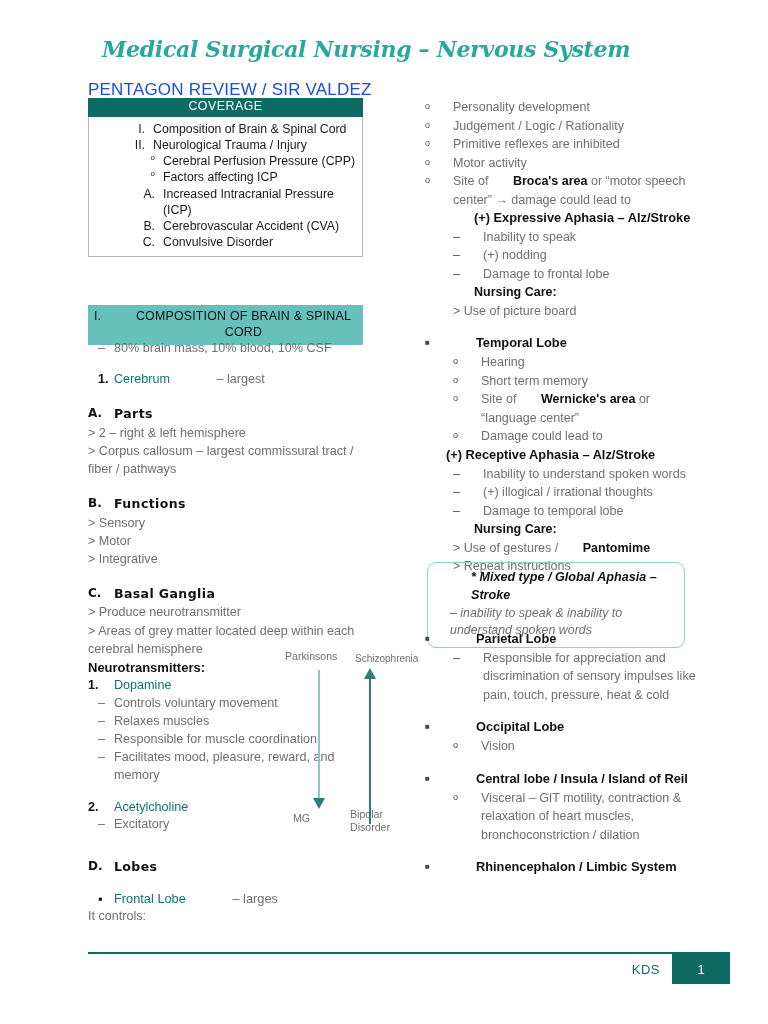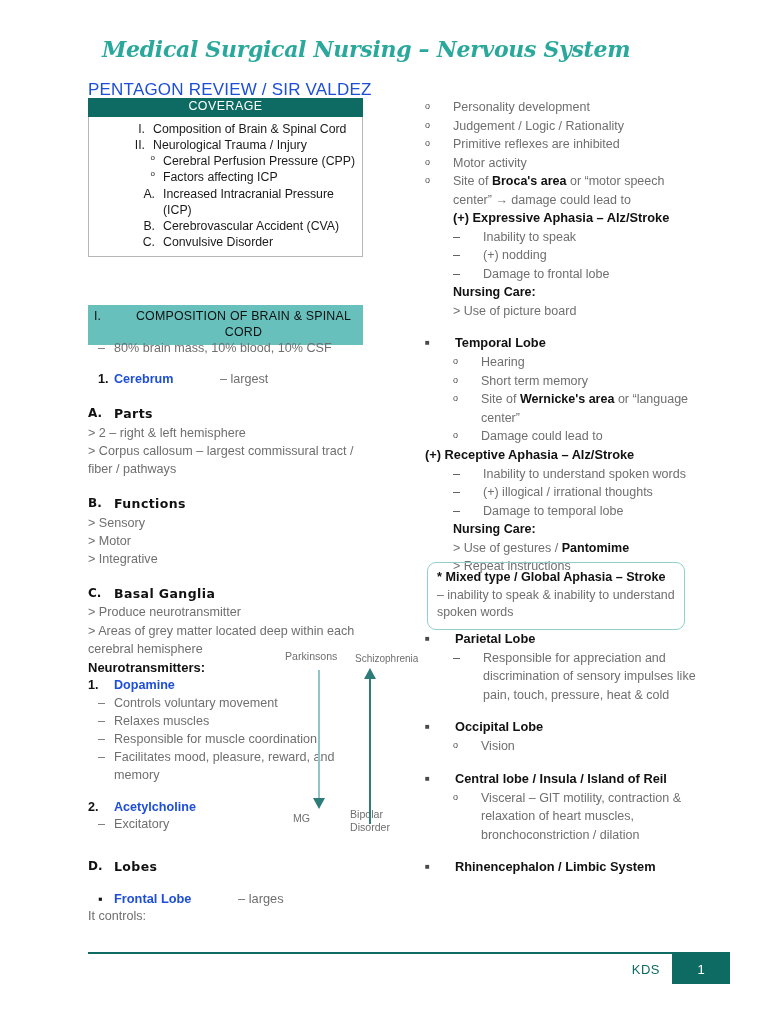--- a/index.html
+++ b/index.html
@@ -96,21 +96,21 @@
     left: 88px; top: 340px;
     width: 290px;
     font-size: 12.6px;
     line-height: 1.42;
     color: #6f6f6f;
   }
   .lcol .dash-row { display: flex; }
   .lcol .dash-row .d { width: 26px; flex: 0 0 26px; padding-left: 10px; }
   .lcol .num-row { display: flex; margin-top: 13px; }
   .lcol .num-row .n { width: 26px; flex: 0 0 26px; padding-left: 10px; color: #111; font-weight: bold; }
-  .strong-dark { color: #1d4ed8; font-weight: bold; }
+  .strong-dark { color: #0f766e; font-weight: normal; }
   .gray { color: #6f6f6f; font-weight: normal; margin-left: 43px; }
 
   .sub-head {
     display: flex;
     margin-top: 16px;
     color: #111111;
     font-weight: bold;
     font-size: 13px;
   }
   .sub-head .letter {
@@ -164,34 +164,35 @@
     color: #6f6f6f;
   }
   .r-row { display: flex; }
   .r-row .mk { flex: 0 0 auto; color: #4a4a4a; }
   .r-row .tx { flex: 1; }
   .mk-circle { width: 28px; font-size: 9px; padding-top: 2px; }
   .mk-square { width: 30px; font-size: 8px; padding-top: 3px; color: #111; }
   .mk-dash   { width: 30px; }
   .ind-1 { padding-left: 0px; }
   .ind-2 { padding-left: 28px; }
-  .bold-blk { color: #111111; font-weight: bold; }
+  .bold-blk { color: #111111; font-weight: bold; margin-left: 21px; }
   .grp { margin-top: 14px; }
 
   
   .callout {
     position: absolute;
     left: 427px; top: 562px;
     width: 258px;
     border: 1.4px solid #8fd0cd;
     border-radius: 9px;
-    padding: 6px 9px 7px 9px;
+    padding: 6px 9px 7px 22px;
     font-size: 12.4px;
     line-height: 1.42;
     color: #6f6f6f;
+    font-style: italic;
   }
 
   
   .footer-rule {
     position: absolute;
     left: 88px; top: 952px;
     width: 642px;
     height: 2px;
     background: #0e6b63;
   }

